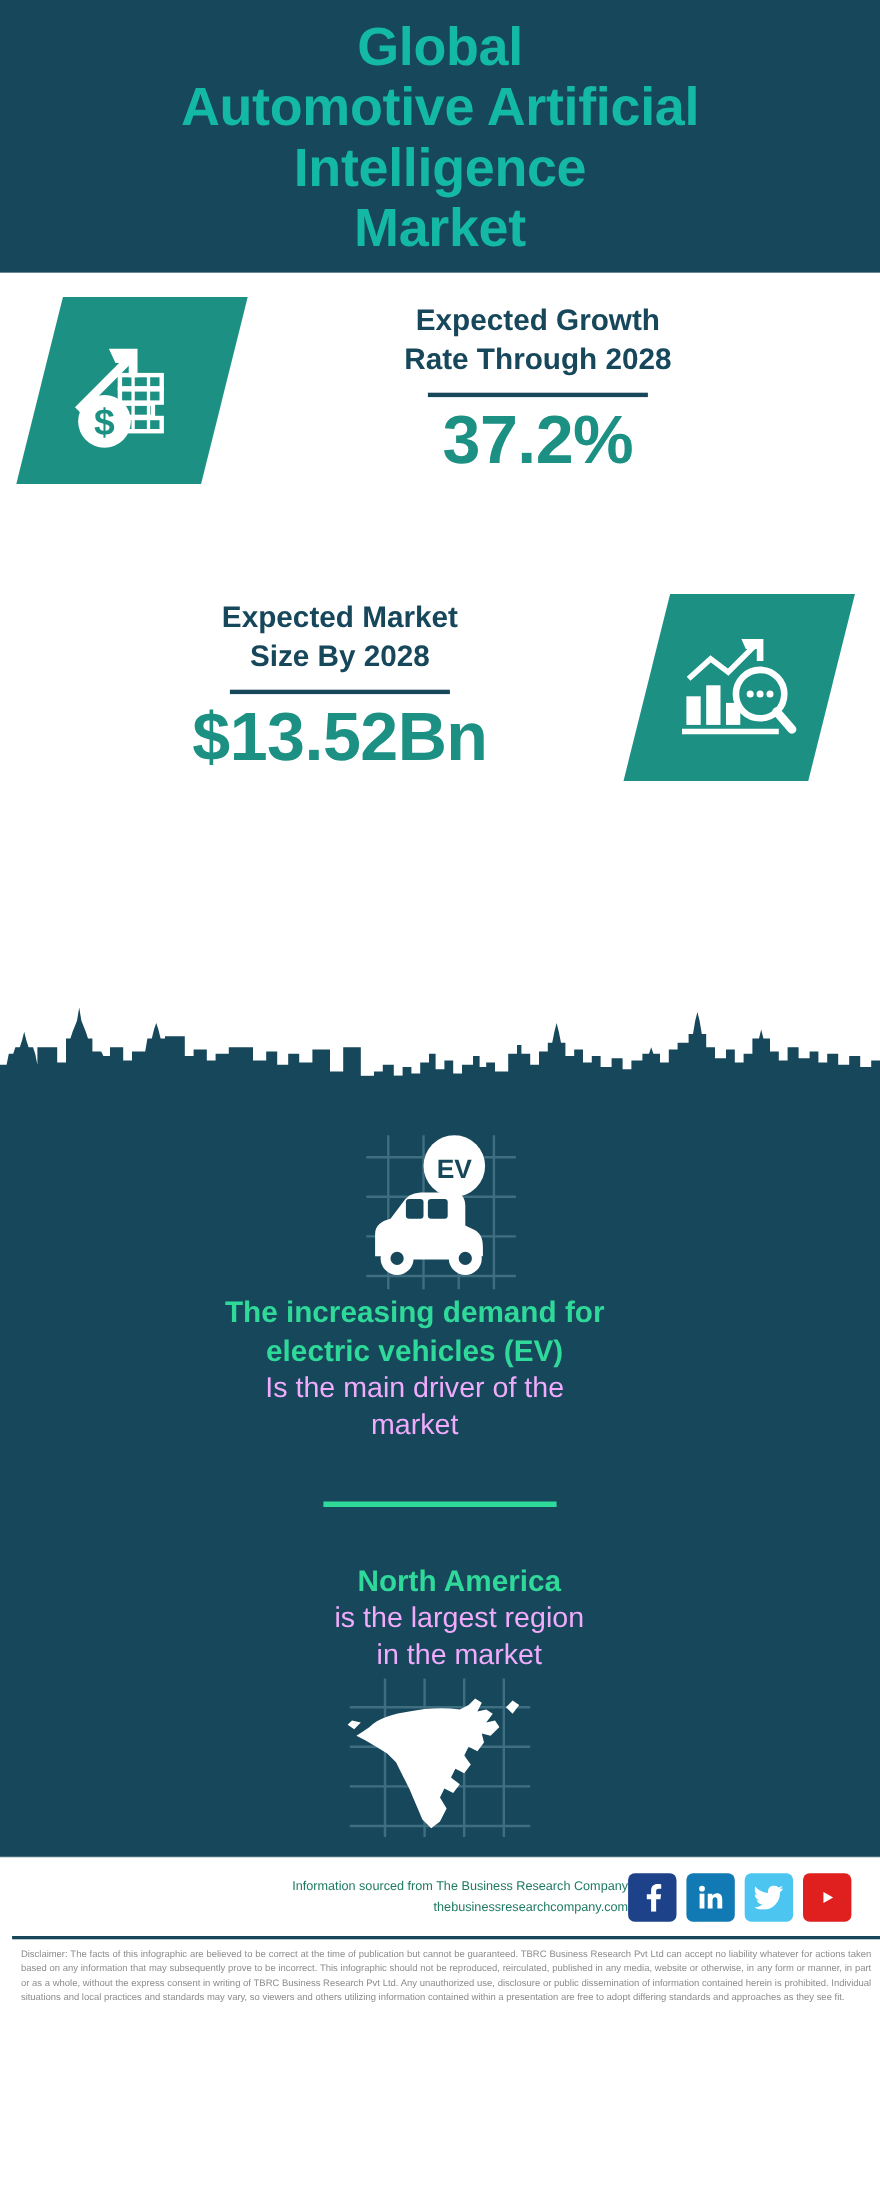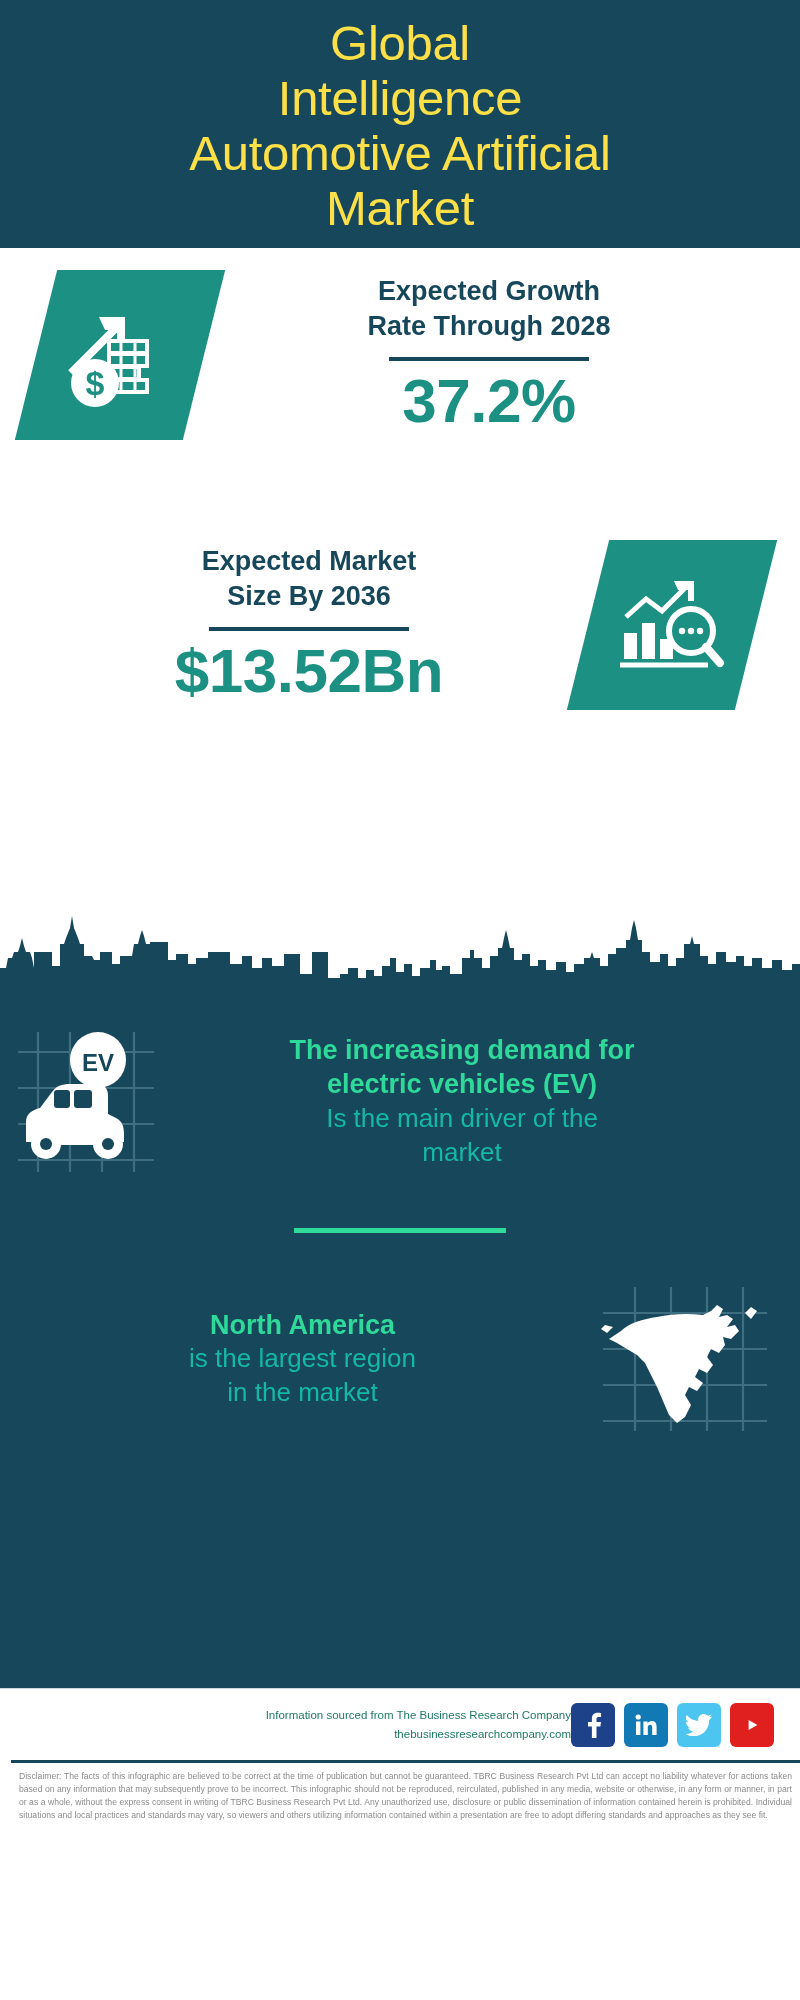--- a/index.html
+++ b/index.html
@@ -14,23 +14,23 @@
   
   .header {
     background:#17475a;
     width:800px;
     height:248px;
     display:flex; flex-direction:column;
     align-items:center; justify-content:center;
     padding-top:4px;
   }
   .header-title {
-    color:#fde047;
+    color:#14b8a6;
     font-size:49px;
-    font-weight:normal;
+    font-weight:bold;
     line-height:1.12;
     text-align:center;
     letter-spacing:-0.3px;
     width:760px;
   }
 
   
   .white-zone { position:relative; width:800px; height:730px; background:#fff; }
 
   .stat-row { position:absolute; width:800px; display:flex; align-items:center; }
@@ -80,34 +80,34 @@
     height:710px;
   }
   .skyline {
     position:absolute; top:-70px; left:0;
     width:800px; height:72px;
     display:block;
   }
 
   .dark-inner { position:relative; padding-top:48px; }
 
-  .fact-row { display:flex; align-items:center; width:800px; }
+  .fact-row { display:flex; align-items:center; width:800px;flex-direction:column; }
   .fact-icon { width:170px; flex:0 0 auto; display:flex; justify-content:center; }
   .fact-copy { flex:1 1 auto; padding-right:46px; text-align:center; }
   .fact-copy.left-icon { padding-left:0; }
 
   .fact-hl {
     color:#2fd99a;
     font-size:27px;
     font-weight:bold;
     line-height:1.28;
     display:block;
   }
   .fact-sub {
-    color:#14b8a6;
+    color:#f0abfc;
     font-size:26px;
     font-weight:normal;
     line-height:1.3;
     display:block;
   }
 
   .teal-rule {
     width:212px; height:5px;
     background:#2fd99a;
     margin:52px auto 50px auto;
@@ -152,22 +152,22 @@
     text-align:justify;
     margin-left:11px;
   }
 </style>
 </head>
 <body>
 
 <div class="header">
   <div class="header-title">
     <div>Global</div>
+    <div>Automotive Artificial</div>
     <div>Intelligence</div>
-    <div>Automotive Artificial</div>
     <div>Market</div>
   </div>
 </div>
 
 <div class="white-zone">
 
   <div class="stat-row one">
     <div class="para-badge block1-left">
       <svg class="ico" width="110" height="108" viewBox="0 0 110 108">
         <path d="M6 72 L52 26" stroke="#fff" stroke-width="8" fill="none"></path>
@@ -189,21 +189,21 @@
       </div>
       <div class="stat-rule"></div>
       <div class="stat-value">37.2%</div>
     </div>
   </div>
 
   <div class="stat-row two">
     <div class="stat-text block2-left">
       <div class="stat-label">
         <div>Expected Market</div>
-        <div>Size By 2036</div>
+        <div>Size By 2028</div>
       </div>
       <div class="stat-rule"></div>
       <div class="stat-value">$13.52Bn</div>
     </div>
     <div class="para-badge block2-right">
       <svg class="ico" width="112" height="104" viewBox="0 0 112 104">
         <path d="M10 44 L30 26 L46 38 L72 12" stroke="#fff" stroke-width="5" fill="none"></path>
         <path d="M58 8 L78 8 L78 28 L72 28 L72 17 L62 17 Z" fill="#fff"></path>
         <rect x="8" y="60" width="13" height="26" fill="#fff"></rect>
         <rect x="26" y="50" width="13" height="36" fill="#fff"></rect>

